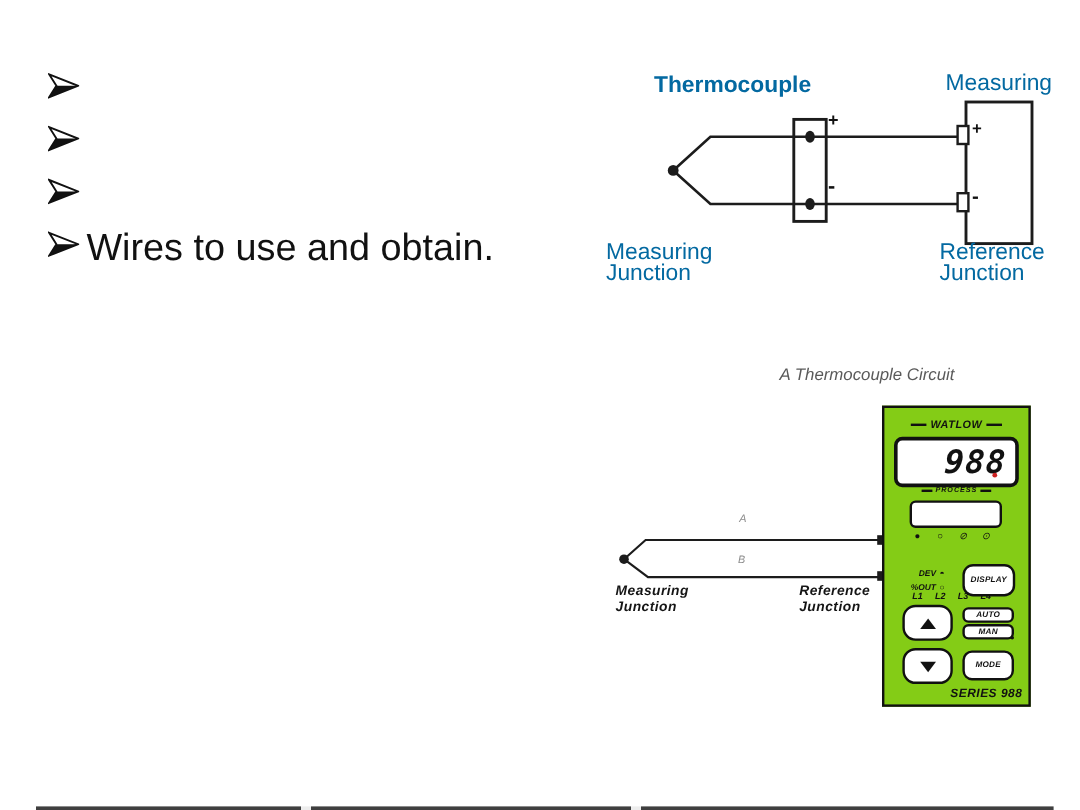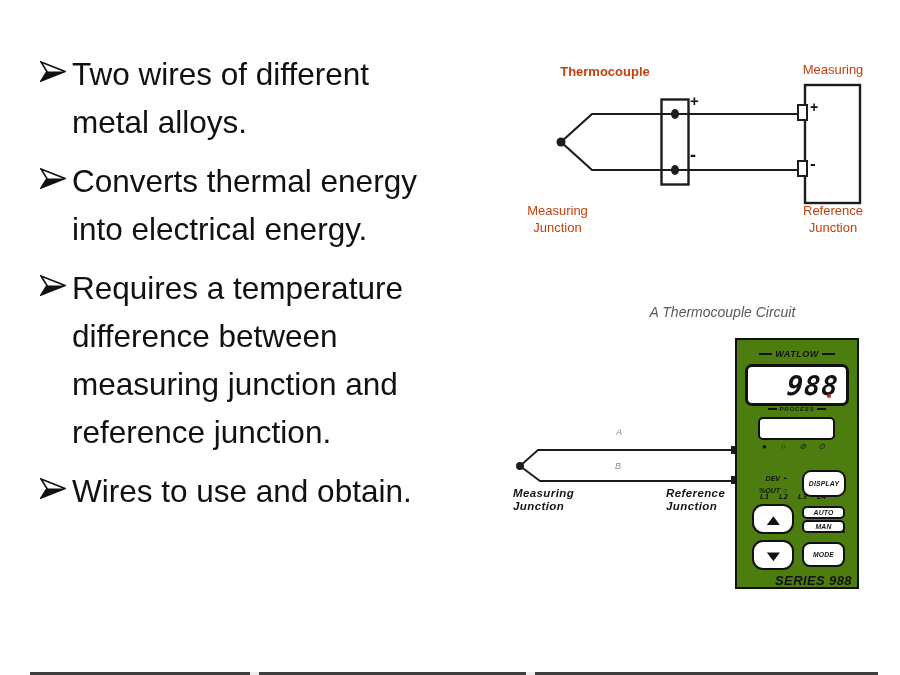--- a/index.html
+++ b/index.html
@@ -12,34 +12,34 @@
   .slide-title{
     display:inline-block;margin:0 0 0 8px;font-size:49px;font-weight:bold;
     letter-spacing:-1px;border-bottom:4px solid #111;padding-bottom:1px;line-height:1.18;
   }
   .bullets{margin-top:30px;}
   .bullet{display:flex;align-items:flex-start;margin-bottom:11px;}
   .bullet .marker{flex:0 0 26px;margin:10px 6px 0 0;}
   .bullet-text{font-size:31.5px;line-height:48px;white-space:pre-line;}
   
   .diagram{position:absolute;}
-  .dlabel{position:absolute;font-size:13px;line-height:15px;text-align:center;color:#c2410c;white-space:pre-line;}
+  .dlabel{position:absolute;font-size:19px;line-height:15px;text-align:left;color:#0369a1;white-space:pre-line;}
   .sign{position:absolute;font-weight:bold;color:#111;}
   
   #tc-diagram{left:505px;top:55px;width:385px;height:215px;}
   
   #circuit-diagram{left:505px;top:300px;width:385px;height:305px;font-style:italic;}
   .circuit-title{position:absolute;left:25px;top:4px;width:385px;text-align:center;
     font-size:14px;color:#5a5a5a;}
   .wire-letter{position:absolute;font-size:9px;color:#8c8c8c;}
   .junction-bold{position:absolute;font-size:11.5px;font-weight:bold;letter-spacing:0.4px;
     line-height:12.5px;white-space:pre-line;color:#151515;}
   
   .controller{position:absolute;left:230px;top:38px;width:124px;height:251px;
-    border:2.5px solid #111;background:#4d7c0f;box-sizing:border-box;}
+    border:2.5px solid #111;background:#84cc16;box-sizing:border-box;}
   .watlow-row{position:absolute;top:9px;left:0;width:100%;display:flex;align-items:center;justify-content:center;gap:3px;}
   .watlow-row .hline{width:13px;height:2px;background:#111;}
   .watlow-brand{font-size:9px;font-weight:bold;letter-spacing:0.5px;}
   .bezel{position:absolute;left:8px;top:24px;width:104px;height:42px;border:3px solid #111;
     border-radius:7px;box-sizing:border-box;background:#fff;}
   .lcd{position:absolute;inset:1px;display:flex;align-items:center;justify-content:flex-end;padding-right:6px;}
   .seg-digits{font-family:"DejaVu Sans Mono",monospace;font-weight:bold;font-size:27px;
     line-height:1;transform:skewX(-4deg);letter-spacing:1px;}
   .dec-dot{position:absolute;right:15px;bottom:5px;width:4px;height:4px;border-radius:50%;}
   .process-row{position:absolute;top:66px;left:0;width:100%;display:flex;align-items:center;justify-content:center;gap:3px;}
@@ -56,55 +56,47 @@
   .devout .lbl{display:inline-block;width:27px;text-align:right;font-size:7px;font-weight:bold;}
   .devout .sym{font-size:7px;}
   .btn{position:absolute;border:2.4px solid #111;border-radius:9px;box-sizing:border-box;
     background:#fff;display:flex;align-items:center;justify-content:center;}
   .btn-label{font-size:6.8px;font-weight:bold;letter-spacing:0.2px;}
   .arrow-glyph{font-size:15px;line-height:1;transform:scaleX(1.5);}
   .automan{position:absolute;left:65px;top:166px;width:43px;}
   .automan .half{border:2px solid #111;border-radius:5px;height:13px;box-sizing:border-box;
     display:flex;align-items:center;justify-content:center;margin-bottom:1px;background:#fff;position:relative;}
   .automan .dot{position:absolute;right:-2px;bottom:-2px;width:3px;height:3px;background:#111;border-radius:50%;}
-  .series{position:absolute;right:5px;top:233px;font-size:13px;font-weight:bold;letter-spacing:0.4px;}
+  .series{position:absolute;right:5px;top:233px;font-size:10px;font-weight:bold;letter-spacing:0.4px;}
   
   .bottom-bar{position:absolute;left:30px;bottom:0;width:848px;height:3px;
     background:linear-gradient(90deg,#3f3f3f 0 26%,#ededed 26% 27%,#3f3f3f 27% 58.5%,#ededed 58.5% 59.5%,#3f3f3f 59.5% 100%);}
 </style>
 </head>
 <body>
 
 <div class="content">
   <div class="bullets">
     <div class="bullet">
       <svg class="marker" width="26" height="23" viewBox="0 0 26 23">
         <polygon points="1,2 25,11.5 1,21 7,11.5" fill="#fff" stroke="#111" stroke-width="1.6"></polygon>
         <polygon points="1,21 25,11.5 7,11.5" fill="#111"></polygon>
       </svg>
-      <div class="bullet-text">Two wires of different
-metal alloys.</div>
-    </div>
-    <div class="bullet">
-      <svg class="marker" width="26" height="23" viewBox="0 0 26 23">
-        <polygon points="1,2 25,11.5 1,21 7,11.5" fill="#fff" stroke="#111" stroke-width="1.6"></polygon>
-        <polygon points="1,21 25,11.5 7,11.5" fill="#111"></polygon>
-      </svg>
-      <div class="bullet-text">Converts thermal energy
-into electrical energy.</div>
-    </div>
-    <div class="bullet">
-      <svg class="marker" width="26" height="23" viewBox="0 0 26 23">
-        <polygon points="1,2 25,11.5 1,21 7,11.5" fill="#fff" stroke="#111" stroke-width="1.6"></polygon>
-        <polygon points="1,21 25,11.5 7,11.5" fill="#111"></polygon>
-      </svg>
-      <div class="bullet-text">Requires a temperature
-difference between
-measuring junction and
-reference junction.</div>
+    </div>
+    <div class="bullet">
+      <svg class="marker" width="26" height="23" viewBox="0 0 26 23">
+        <polygon points="1,2 25,11.5 1,21 7,11.5" fill="#fff" stroke="#111" stroke-width="1.6"></polygon>
+        <polygon points="1,21 25,11.5 7,11.5" fill="#111"></polygon>
+      </svg>
+    </div>
+    <div class="bullet">
+      <svg class="marker" width="26" height="23" viewBox="0 0 26 23">
+        <polygon points="1,2 25,11.5 1,21 7,11.5" fill="#fff" stroke="#111" stroke-width="1.6"></polygon>
+        <polygon points="1,21 25,11.5 7,11.5" fill="#111"></polygon>
+      </svg>
     </div>
     <div class="bullet">
       <svg class="marker" width="26" height="23" viewBox="0 0 26 23">
         <polygon points="1,2 25,11.5 1,21 7,11.5" fill="#fff" stroke="#111" stroke-width="1.6"></polygon>
         <polygon points="1,21 25,11.5 7,11.5" fill="#111"></polygon>
       </svg>
       <div class="bullet-text">Wires to use and obtain.</div>
     </div>
   </div>
 </div>

